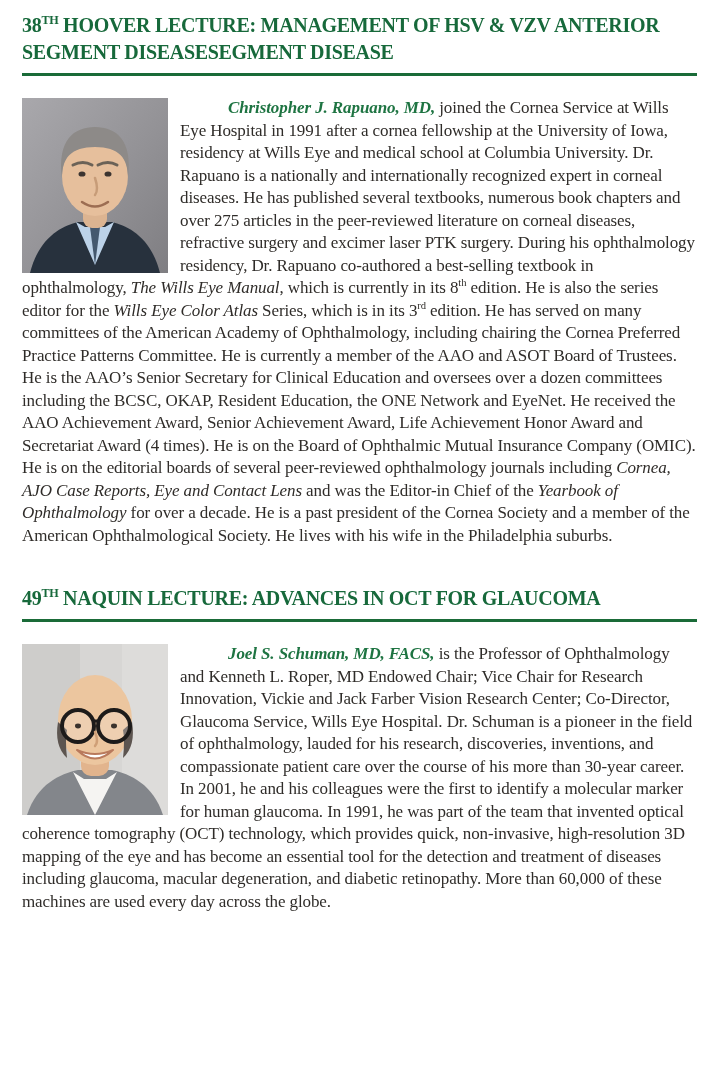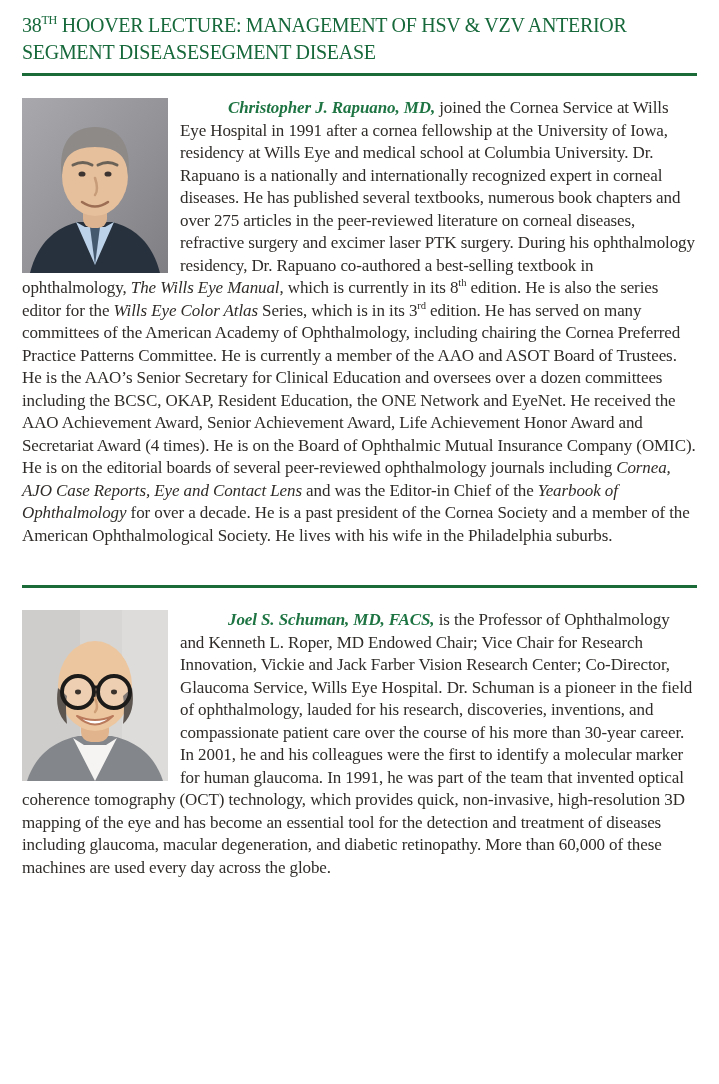--- a/index.html
+++ b/index.html
@@ -17,21 +17,21 @@
   .page {
     padding: 12px 22px 0 22px;
     width: 675px;
   }
   .section { margin: 0; }
   .section-naquin { margin-top: 38px; }
   h1.heading {
     margin: 0;
     font-size: 20px;
     line-height: 27px;
-    font-weight: normal;
+    font-weight: bold;
     letter-spacing: -0.3px;
     color: #17693B;
     font-family: "Liberation Serif", serif;
   }
   h1.heading sup {
     font-size: 61%;
     line-height: 0;
     vertical-align: super;
   }
   hr.rule {
@@ -104,20 +104,21 @@
           <ellipse cx="86" cy="76" rx="3.5" ry="2.6" fill="#3c3430"></ellipse>
           <path d="M73 80 q4 12 0 17" stroke="#c79c78" stroke-width="2.5" fill="none" stroke-linecap="round"></path>
           <path d="M60 104 q13 9 26 0" stroke="#9c6d52" stroke-width="2.5" fill="none" stroke-linecap="round"></path>
         </svg>
       </span>
       <p class="biotext"><span class="name">Christopher J. Rapuano, MD,</span><span> joined the Cornea Service at Wills Eye Hospital in 1991 after a cornea fellowship at the University of Iowa, residency at Wills Eye and medical school at Columbia University. Dr. Rapuano is a nationally and internationally recognized expert in corneal diseases. He has published several textbooks, numerous book chapters and over 275 articles in the peer-reviewed literature on corneal diseases, refractive surgery and excimer laser PTK surgery. During his ophthalmology residency, Dr. Rapuano co-authored a best-selling textbook in ophthalmology, </span><span class="it">The Wills Eye Manual</span><span>, which is currently in its 8</span><sup>th</sup><span> edition. He is also the series editor for the </span><span class="it">Wills Eye Color Atlas</span><span> Series, which is in its 3</span><sup>rd</sup><span> edition. He has served on many committees of the American Academy of Ophthalmology, including chairing the Cornea Preferred Practice Patterns Committee. He is currently a member of the AAO and ASOT Board of Trustees. He is the AAO’s Senior Secretary for Clinical Education and oversees over a dozen committees including the BCSC, OKAP, Resident Education, the ONE Network and EyeNet. He received the AAO Achievement Award, Senior Achievement Award, Life Achievement Honor Award and Secretariat Award (4 times). He is on the Board of Ophthalmic Mutual Insurance Company (OMIC). He is on the editorial boards of several peer-reviewed ophthalmology journals including </span><span class="it">Cornea, AJO Case Reports, Eye and Contact Lens</span><span> and was the Editor-in Chief of the </span><span class="it">Yearbook of Ophthalmology</span><span> for over a decade. He is a past president of the Cornea Society and a member of the American Ophthalmological Society. He lives with his wife in the Philadelphia suburbs.</span></p>
     </div>
   </section>
 
   <section class="section section-naquin">
+    <h1 class="heading"><span>49</span><sup>TH</sup><span> NAQUIN LECTURE: ADVANCES IN OCT FOR GLAUCOMA</span></h1>
     <hr class="rule">
 
     <div class="bio">
       <span class="photo" title="head-and-shoulders portrait, smiling bald man with round black glasses, gray suit, white shirt, light gray backdrop">
         <svg width="146" height="171" viewBox="0 0 146 171" aria-hidden="true">
           <rect width="146" height="171" fill="#d7d6d4"></rect>
           <rect x="0" y="0" width="58" height="171" fill="#cecdcb"></rect>
           <rect x="100" y="0" width="46" height="171" fill="#dddcda"></rect>
           <path d="M5 171 C15 140 38 130 56 126 L90 126 C108 130 131 140 141 171 Z" fill="#83868b"></path>
           <path d="M51 128 L73 171 L95 128 L84 135 L62 135 Z" fill="#f5f4f2"></path>

